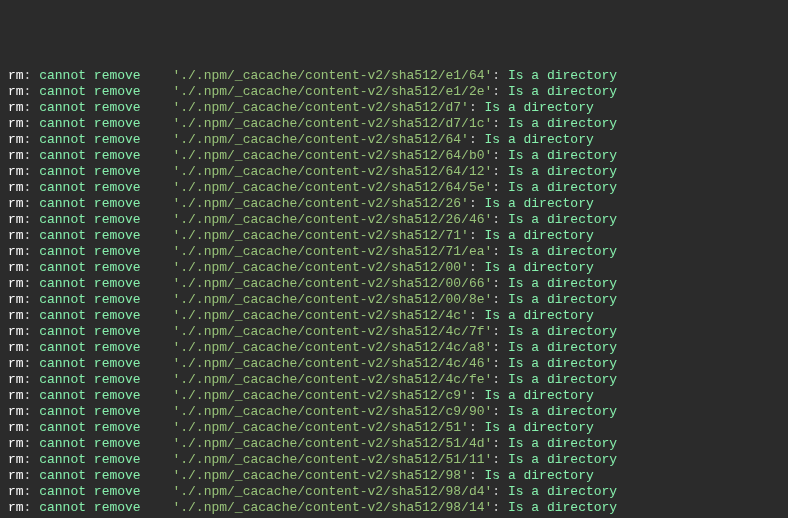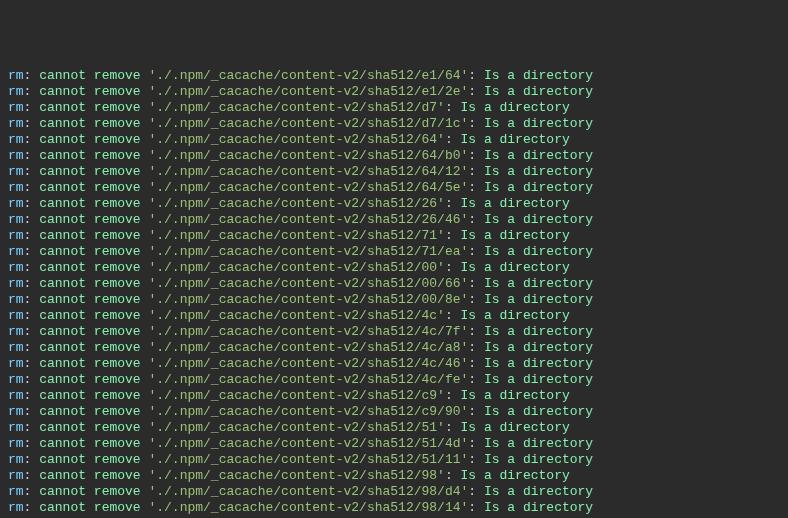--- a/index.html
+++ b/index.html
@@ -9,23 +9,23 @@
       font-family: 'Consolas', 'Monaco', 'Courier New', monospace;
       font-size: 13px;
       line-height: 16px;
       padding: 4px 8px;
       width: 788px;
       height: 518px;
       overflow: hidden;
       white-space: pre;
     }
     .line { display: block; }
-    .cmd { color: #7dd3fc; }
+    .cmd { color: #ffffff; }
     .colon { color: #cccccc; }
-    .quoted { color: #98c379; }
+    .quoted { color: #98c379; margin-left: 24px; }
     .msg { color: #86efac; }
     .heart { color: #e06c75; }
   </style>
 </head>
 <body>
 
 
 
 <div id="terminal"><span class="line"><span class="cmd">rm</span><span class="colon">: </span><span class="msg">cannot remove</span> <span class="quoted">'./.npm/_cacache/content-v2/sha512/e1/64'</span><span class="colon">: </span><span class="msg">Is a directory</span></span><span class="line"><span class="cmd">rm</span><span class="colon">: </span><span class="msg">cannot remove</span> <span class="quoted">'./.npm/_cacache/content-v2/sha512/e1/2e'</span><span class="colon">: </span><span class="msg">Is a directory</span></span><span class="line"><span class="cmd">rm</span><span class="colon">: </span><span class="msg">cannot remove</span> <span class="quoted">'./.npm/_cacache/content-v2/sha512/d7'</span><span class="colon">: </span><span class="msg">Is a directory</span></span><span class="line"><span class="cmd">rm</span><span class="colon">: </span><span class="msg">cannot remove</span> <span class="quoted">'./.npm/_cacache/content-v2/sha512/d7/1c'</span><span class="colon">: </span><span class="msg">Is a directory</span></span><span class="line"><span class="cmd">rm</span><span class="colon">: </span><span class="msg">cannot remove</span> <span class="quoted">'./.npm/_cacache/content-v2/sha512/64'</span><span class="colon">: </span><span class="msg">Is a directory</span></span><span class="line"><span class="cmd">rm</span><span class="colon">: </span><span class="msg">cannot remove</span> <span class="quoted">'./.npm/_cacache/content-v2/sha512/64/b0'</span><span class="colon">: </span><span class="msg">Is a directory</span></span><span class="line"><span class="cmd">rm</span><span class="colon">: </span><span class="msg">cannot remove</span> <span class="quoted">'./.npm/_cacache/content-v2/sha512/64/12'</span><span class="colon">: </span><span class="msg">Is a directory</span></span><span class="line"><span class="cmd">rm</span><span class="colon">: </span><span class="msg">cannot remove</span> <span class="quoted">'./.npm/_cacache/content-v2/sha512/64/5e'</span><span class="colon">: </span><span class="msg">Is a directory</span></span><span class="line"><span class="cmd">rm</span><span class="colon">: </span><span class="msg">cannot remove</span> <span class="quoted">'./.npm/_cacache/content-v2/sha512/26'</span><span class="colon">: </span><span class="msg">Is a directory</span></span><span class="line"><span class="cmd">rm</span><span class="colon">: </span><span class="msg">cannot remove</span> <span class="quoted">'./.npm/_cacache/content-v2/sha512/26/46'</span><span class="colon">: </span><span class="msg">Is a directory</span></span><span class="line"><span class="cmd">rm</span><span class="colon">: </span><span class="msg">cannot remove</span> <span class="quoted">'./.npm/_cacache/content-v2/sha512/71'</span><span class="colon">: </span><span class="msg">Is a directory</span></span><span class="line"><span class="cmd">rm</span><span class="colon">: </span><span class="msg">cannot remove</span> <span class="quoted">'./.npm/_cacache/content-v2/sha512/71/ea'</span><span class="colon">: </span><span class="msg">Is a directory</span></span><span class="line"><span class="cmd">rm</span><span class="colon">: </span><span class="msg">cannot remove</span> <span class="quoted">'./.npm/_cacache/content-v2/sha512/00'</span><span class="colon">: </span><span class="msg">Is a directory</span></span><span class="line"><span class="cmd">rm</span><span class="colon">: </span><span class="msg">cannot remove</span> <span class="quoted">'./.npm/_cacache/content-v2/sha512/00/66'</span><span class="colon">: </span><span class="msg">Is a directory</span></span><span class="line"><span class="cmd">rm</span><span class="colon">: </span><span class="msg">cannot remove</span> <span class="quoted">'./.npm/_cacache/content-v2/sha512/00/8e'</span><span class="colon">: </span><span class="msg">Is a directory</span></span><span class="line"><span class="cmd">rm</span><span class="colon">: </span><span class="msg">cannot remove</span> <span class="quoted">'./.npm/_cacache/content-v2/sha512/4c'</span><span class="colon">: </span><span class="msg">Is a directory</span></span><span class="line"><span class="cmd">rm</span><span class="colon">: </span><span class="msg">cannot remove</span> <span class="quoted">'./.npm/_cacache/content-v2/sha512/4c/7f'</span><span class="colon">: </span><span class="msg">Is a directory</span></span><span class="line"><span class="cmd">rm</span><span class="colon">: </span><span class="msg">cannot remove</span> <span class="quoted">'./.npm/_cacache/content-v2/sha512/4c/a8'</span><span class="colon">: </span><span class="msg">Is a directory</span></span><span class="line"><span class="cmd">rm</span><span class="colon">: </span><span class="msg">cannot remove</span> <span class="quoted">'./.npm/_cacache/content-v2/sha512/4c/46'</span><span class="colon">: </span><span class="msg">Is a directory</span></span><span class="line"><span class="cmd">rm</span><span class="colon">: </span><span class="msg">cannot remove</span> <span class="quoted">'./.npm/_cacache/content-v2/sha512/4c/fe'</span><span class="colon">: </span><span class="msg">Is a directory</span></span><span class="line"><span class="cmd">rm</span><span class="colon">: </span><span class="msg">cannot remove</span> <span class="quoted">'./.npm/_cacache/content-v2/sha512/c9'</span><span class="colon">: </span><span class="msg">Is a directory</span></span><span class="line"><span class="cmd">rm</span><span class="colon">: </span><span class="msg">cannot remove</span> <span class="quoted">'./.npm/_cacache/content-v2/sha512/c9/90'</span><span class="colon">: </span><span class="msg">Is a directory</span></span><span class="line"><span class="cmd">rm</span><span class="colon">: </span><span class="msg">cannot remove</span> <span class="quoted">'./.npm/_cacache/content-v2/sha512/51'</span><span class="colon">: </span><span class="msg">Is a directory</span></span><span class="line"><span class="cmd">rm</span><span class="colon">: </span><span class="msg">cannot remove</span> <span class="quoted">'./.npm/_cacache/content-v2/sha512/51/4d'</span><span class="colon">: </span><span class="msg">Is a directory</span></span><span class="line"><span class="cmd">rm</span><span class="colon">: </span><span class="msg">cannot remove</span> <span class="quoted">'./.npm/_cacache/content-v2/sha512/51/11'</span><span class="colon">: </span><span class="msg">Is a directory</span></span><span class="line"><span class="cmd">rm</span><span class="colon">: </span><span class="msg">cannot remove</span> <span class="quoted">'./.npm/_cacache/content-v2/sha512/98'</span><span class="colon">: </span><span class="msg">Is a directory</span></span><span class="line"><span class="cmd">rm</span><span class="colon">: </span><span class="msg">cannot remove</span> <span class="quoted">'./.npm/_cacache/content-v2/sha512/98/d4'</span><span class="colon">: </span><span class="msg">Is a directory</span></span><span class="line"><span class="cmd">rm</span><span class="colon">: </span><span class="msg">cannot remove</span> <span class="quoted">'./.npm/_cacache/content-v2/sha512/98/14'</span><span class="colon">: </span><span class="msg">Is a directory</span></span><span class="line heart">♥</span></div>
 

